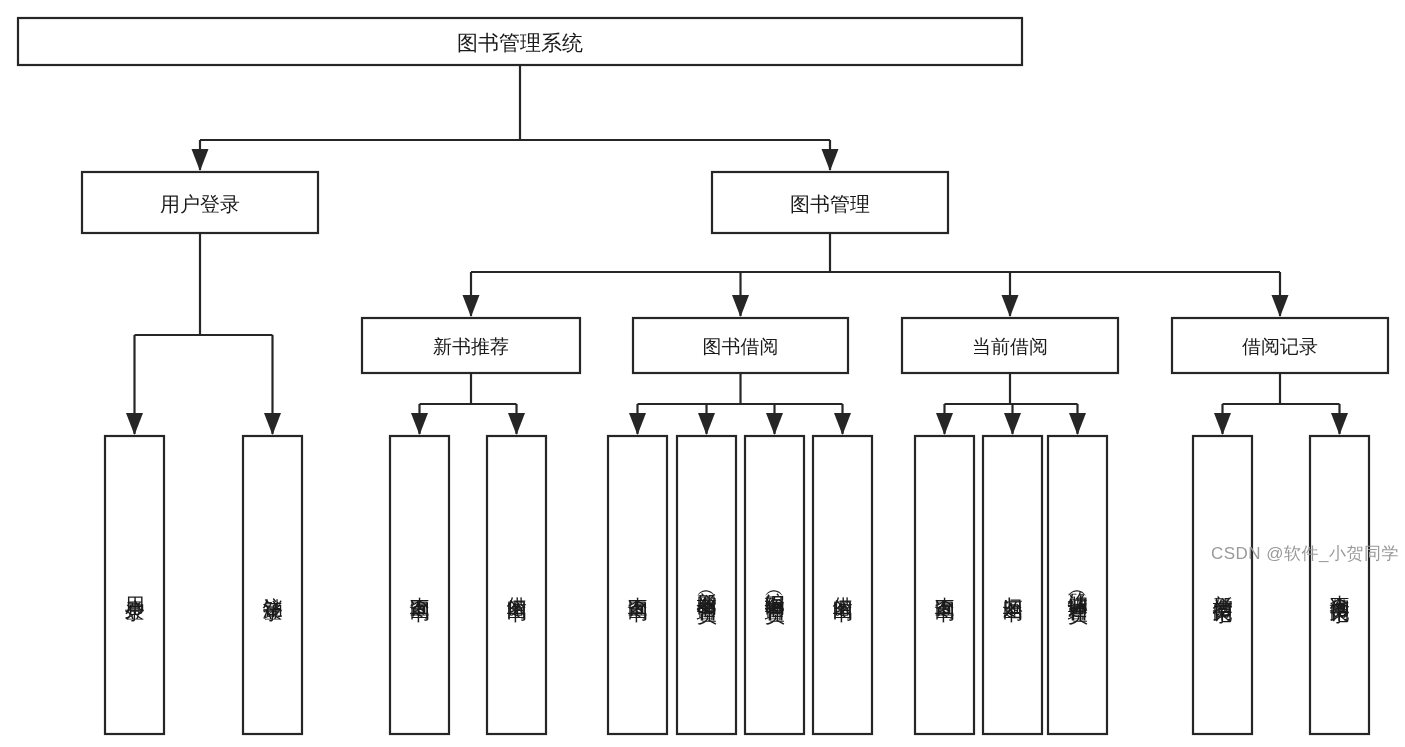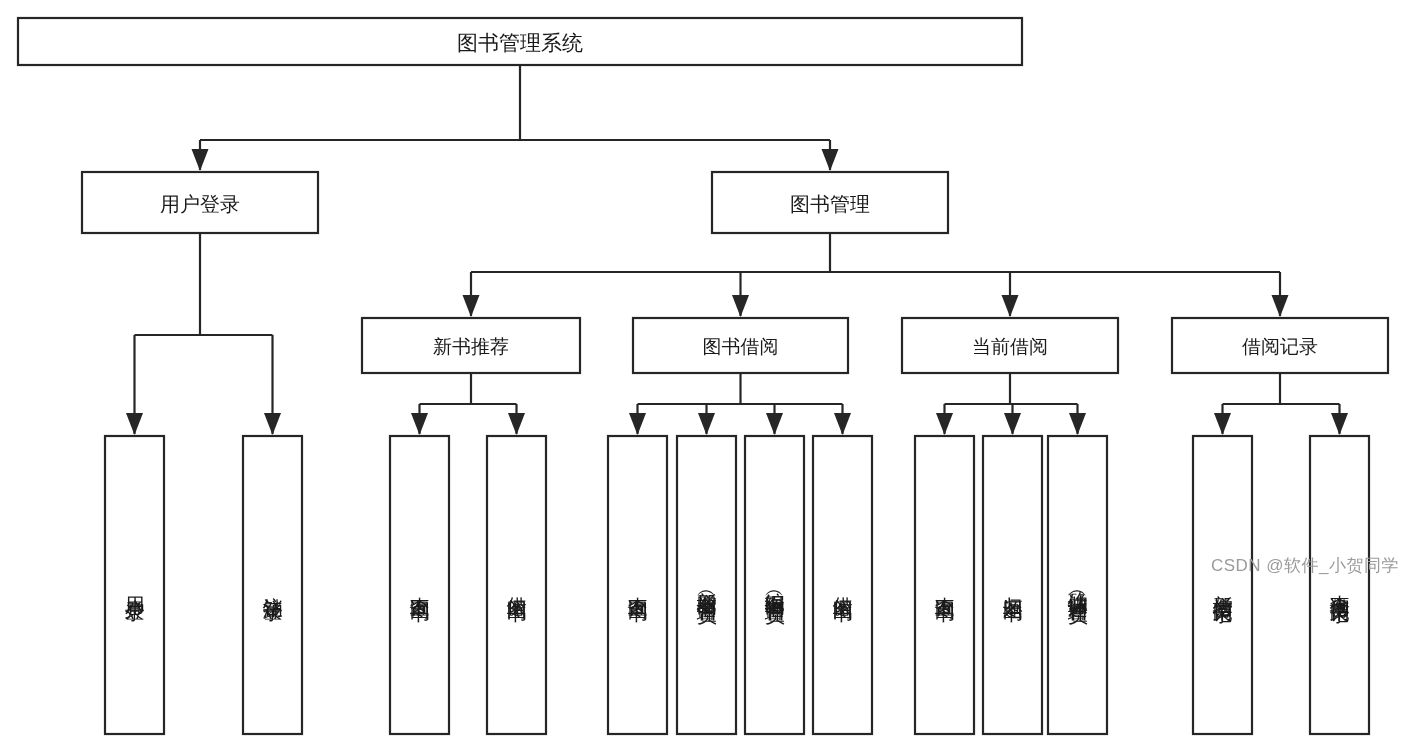--- a/index.html
+++ b/index.html
@@ -64,21 +64,21 @@
     font-size: 20px;
     line-height: 1.08;
     letter-spacing: 2px;
     color: #1a1a1a;
     white-space: nowrap;
     pointer-events: none;
   }
   #watermark {
     position: absolute;
     right: 6px;
-    bottom: 0;
+    bottom: 12px;
     font-family: "Liberation Sans", "DejaVu Sans", sans-serif;
     font-size: 17px;
     color: #9a9a9a;
     letter-spacing: 0.5px;
     white-space: nowrap;
   }
 </style>
 </head>
 <body>
 

